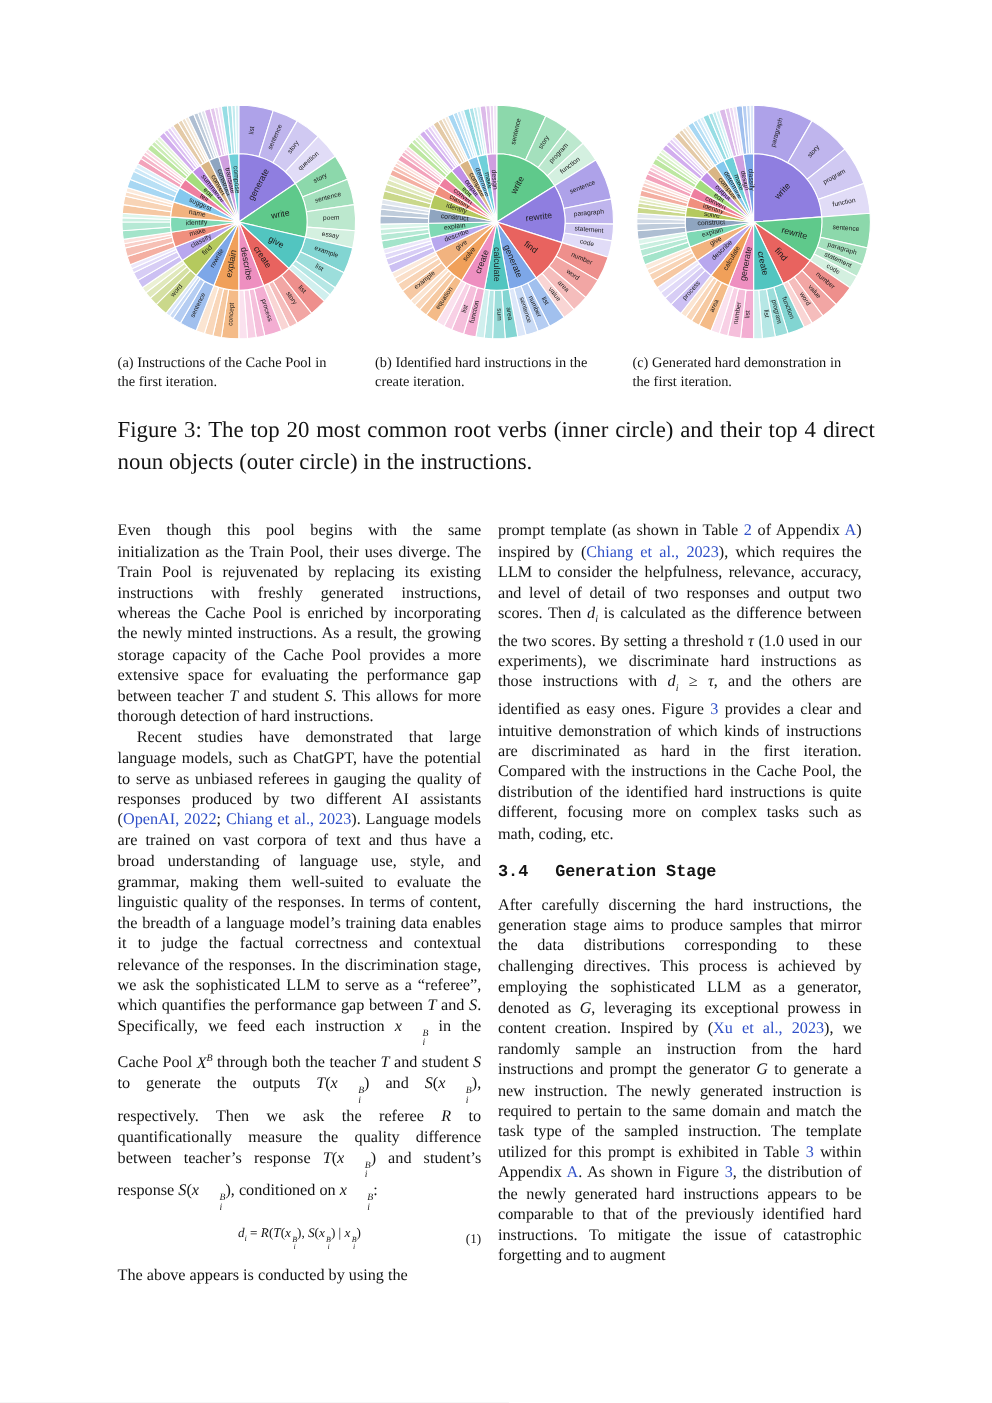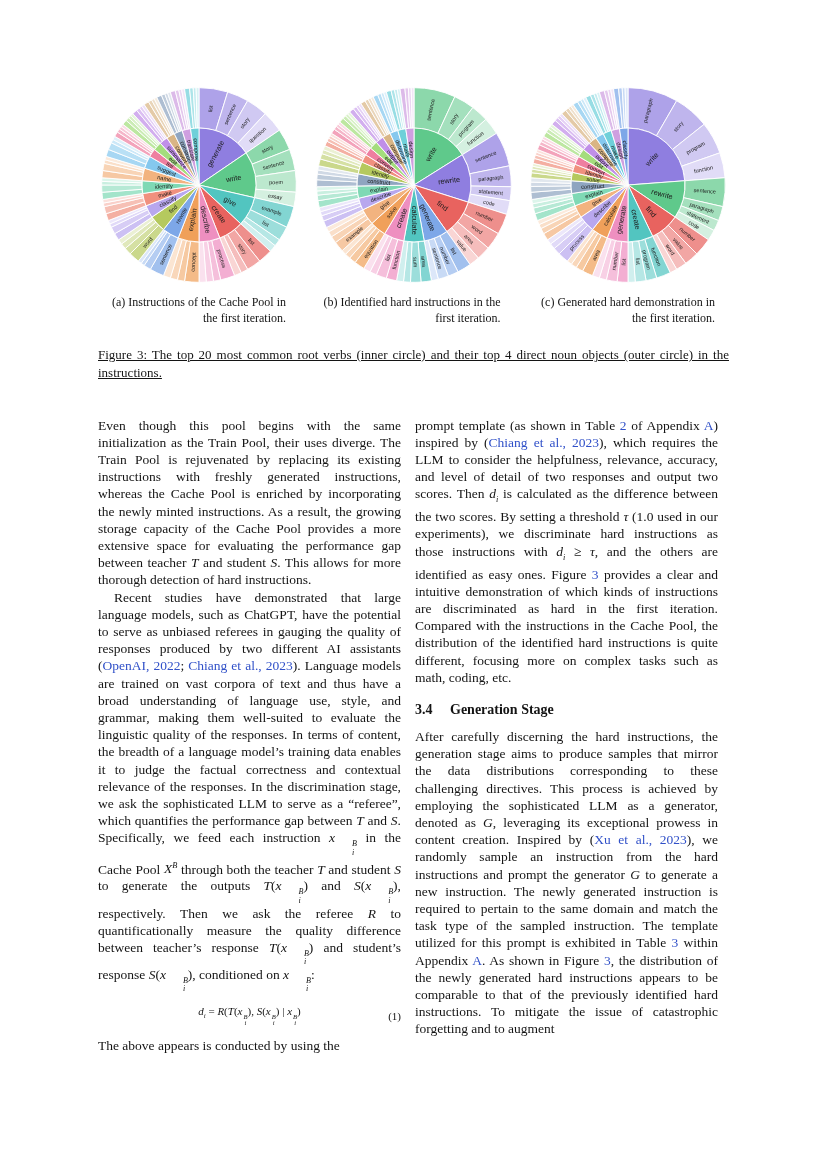--- a/index.html
+++ b/index.html
@@ -5,37 +5,37 @@
   html,body{margin:0;padding:0;background:#e8e8e8;}
   .page{
     width:827px;height:1169px;background:#ffffff;margin:0 auto;position:relative;
     font-family:"Liberation Serif", serif;color:#141414;overflow:hidden;
     box-sizing:border-box;padding:84px 98px 0 98px;
   }
   
   .charts-row{display:flex;justify-content:space-between;align-items:flex-start;width:631px;}
   .subfig{margin:0;width:202px;}
   .subfig svg{display:block;}
-  .subcap{font-size:12px;line-height:1.3;margin-top:9px;width:188px;text-align:right;}
-  .figcap{font-size:13px;line-height:1.4;margin:20px 0 16px 0;width:631px;text-align:justify;text-decoration:underline;}
+  .subcap{font-size:12px;line-height:1.3;margin-top:9px;width:188px;text-align:left;}
+  .figcap{font-size:19px;line-height:1.4;margin:20px 0 16px 0;width:631px;text-align:justify;}
   
   .columns{display:flex;gap:14px;margin-top:34px;}
   .col{width:303px;}
   .para{font-size:13.5px;line-height:17.2px;text-align:justify;margin:0;hyphens:auto;}
   .para.indent{text-indent:16px;font-family:Liberation Serif, serif;}
   .link{color:var(--link,#3050c8);text-decoration:none;cursor:pointer;}
   .mvar{font-style:italic;}
   .mv i{font-style:italic;}
   sub,sup{font-size:0.62em;font-style:italic;}
   .stack{display:inline-flex;flex-direction:column;font-size:0.6em;line-height:1;vertical-align:-0.5em;margin-left:1px;font-style:italic;}
   .stack .st-sup,.stack .st-sub{display:block;}
   .equation{position:relative;display:flex;align-items:center;margin:12px 0 10px 0;font-size:11px;}
   .eq-body{flex:1;text-align:center;}
   .eq-num{position:absolute;right:0;top:50%;transform:translateY(-50%);}
-  .heading{font-size:14px;font-weight:bold;margin:16px 0 10px 0;font-family:Liberation Serif, serif;}
+  .heading{font-size:14px;font-weight:bold;margin:16px 0 10px 0;font-family:Liberation Mono, monospace;}
   .heading .htitle{margin-left:14px;}
 </style>
 </head>
 <body>
 
 <div class="page">
 
   <section class="figure-block">
     <div class="charts-row">
       <figure class="subfig">
@@ -316,21 +316,21 @@
             <path d="M 91.71895768528032 5.588298108461871 A 106 106 0 0 1 94.74243266574341 5.103829245102446 L 101.07576250260463 48.64563597355048 A 62 62 0 0 0 99.30731487252244 48.929004554006 Z" fill="rgb(216,242,245)" stroke="#ffffff" stroke-width="1"></path>
             <path d="M 110 110 L 92.3373898040746 50.56909725515864 A 62 62 0 0 1 101.07576250260463 48.64563597355048 Z" fill="#6fd0d9" stroke="#ffffff" stroke-width="1"></path>
             <text x="101.73653627828823" y="72.45870583850427" transform="rotate(437.58620689655174 101.73653627828823 72.45870583850427)" text-anchor="middle" dominant-baseline="central" font-size="6.2" fill="#1b1b1b" font-family="&quot;Liberation Sans&quot;, sans-serif">make</text>
             <path d="M 94.74243266574341 5.103829245102446 A 106 106 0 0 1 100.06262643966491 4.46683646018019 L 104.18757395527571 48.27305528802992 A 62 62 0 0 0 101.07576250260463 48.64563597355048 Z" fill="rgb(220,186,233)" stroke="#ffffff" stroke-width="1"></path>
             <path d="M 100.06262643966491 4.46683646018019 A 106 106 0 0 1 103.87910653888042 4.1768708493383 L 106.4198547680244 48.10345276093373 A 62 62 0 0 0 104.18757395527571 48.27305528802992 Z" fill="rgb(228,200,237)" stroke="#ffffff" stroke-width="1"></path>
             <path d="M 103.87910653888042 4.1768708493383 A 106 106 0 0 1 106.93827581011446 4.044226938854024 L 108.20918019082167 48.025868586876875 A 62 62 0 0 0 106.4198547680244 48.10345276093373 Z" fill="rgb(235,215,242)" stroke="#ffffff" stroke-width="1"></path>
             <path d="M 106.93827581011446 4.044226938854024 A 106 106 0 0 1 110.00000000000007 4 L 110.00000000000004 48 A 62 62 0 0 0 108.20918019082167 48.025868586876875 Z" fill="rgb(242,229,247)" stroke="#ffffff" stroke-width="1"></path>
             <path d="M 110 110 L 101.07576250260463 48.64563597355048 A 62 62 0 0 1 110.00000000000004 48 Z" fill="#cf9fe0" stroke="#ffffff" stroke-width="1"></path>
             <text x="107.22625586702432" y="71.66020418045002" transform="rotate(445.8620689655172 107.22625586702432 71.66020418045002)" text-anchor="middle" dominant-baseline="central" font-size="6.2" fill="#1b1b1b" font-family="&quot;Liberation Sans&quot;, sans-serif">design</text>
           </svg>
-        <figcaption class="subcap">(b) Identified hard instructions in the first iteration.</figcaption>
+        <figcaption class="subcap">(b) Identified hard instructions in the create iteration.</figcaption>
       </figure>
       <figure class="subfig">
         <svg width="202" height="202" viewBox="0 0 220 220">
             <path d="M 110 4 A 106 106 0 0 1 163 18.20130719884949 L 141 56.3064249653648 A 62 62 0 0 0 110 48 Z" fill="rgb(174,162,233)" stroke="#ffffff" stroke-width="1"></path>
             <text x="131.74079978861175" y="28.86223059171826" transform="rotate(285 131.74079978861175 28.86223059171826)" text-anchor="middle" dominant-baseline="central" font-size="6" fill="#1b1b1b" font-family="&quot;Liberation Sans&quot;, sans-serif">paragraph</text>
             <path d="M 163 18.20130719884949 A 106 106 0 0 1 192.87413714161113 43.91008100297422 L 158.47355191301784 71.34363228475851 A 62 62 0 0 0 141 56.3064249653648 Z" fill="rgb(191,181,237)" stroke="#ffffff" stroke-width="1"></path>
             <text x="164.79214254736218" y="46.33037525578194" transform="rotate(310.7142857142857 164.79214254736218 46.33037525578194)" text-anchor="middle" dominant-baseline="central" font-size="6" fill="#1b1b1b" font-family="&quot;Liberation Sans&quot;, sans-serif">story</text>
             <path d="M 192.87413714161113 43.91008100297422 A 106 106 0 0 1 210.05163301268695 74.99041943275228 L 168.52076647911878 89.52269815877963 A 62 62 0 0 0 158.47355191301784 71.34363228475851 Z" fill="rgb(208,201,242)" stroke="#ffffff" stroke-width="1"></path>
             <text x="183.5187674403353" y="69.36761348315984" transform="rotate(331.07142857142856 183.5187674403353 69.36761348315984)" text-anchor="middle" dominant-baseline="central" font-size="6" fill="#1b1b1b" font-family="&quot;Liberation Sans&quot;, sans-serif">program</text>
             <path d="M 210.05163301268695 74.99041943275228 A 106 106 0 0 1 215.7036025012051 102.07861007983901 L 171.82663542523318 105.36673419764168 A 62 62 0 0 0 168.52076647911878 89.52269815877963 Z" fill="rgb(225,220,247)" stroke="#ffffff" stroke-width="1"></path>

